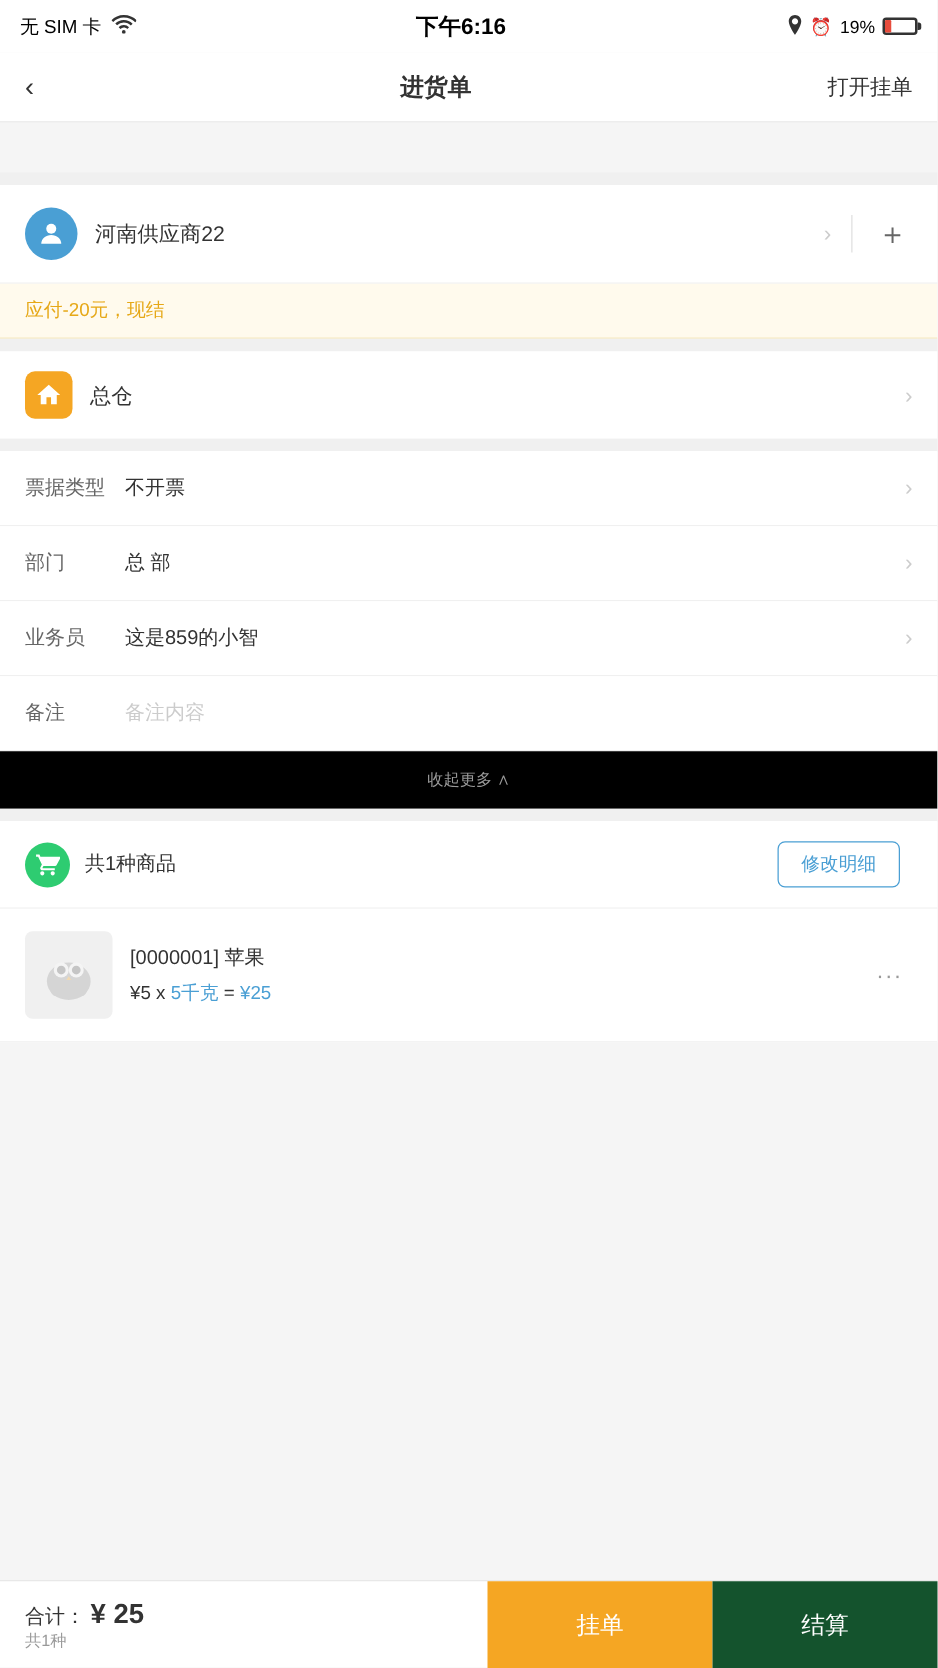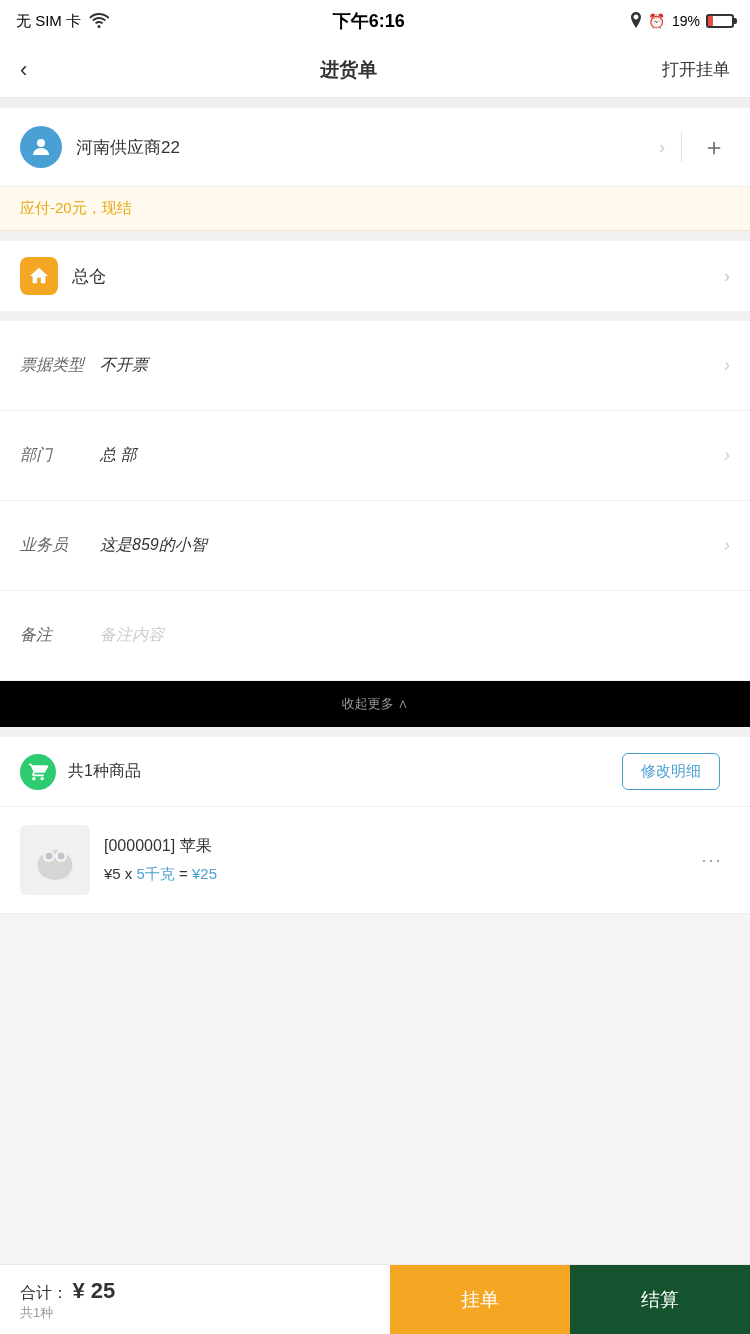--- a/index.html
+++ b/index.html
@@ -159,25 +159,24 @@
     .warehouse-name {
       flex: 1;
       font-size: 17px;
       color: #333;
     }
 
     
     .form-row {
       display: flex;
       align-items: center;
-      padding: 34px 20px;
+      padding: 4px 20px;
       background: #fff;
       border-bottom: 1px solid #f0f0f0;
       min-height: 60px;
-      font-style: italic;
     }
     .form-label {
       font-size: 16px;
       color: #666;
       width: 80px;
       flex-shrink: 0;
     }
     .form-value {
       flex: 1;
       font-size: 16px;
@@ -330,20 +329,21 @@
       display: flex;
       align-items: center;
       justify-content: center;
       font-size: 19px;
       color: #fff;
       cursor: pointer;
     }
 
     .content-area {
       padding-bottom: 70px;
+      margin-top: 40px;
     }
   </style>
 </head>
 <body>
 
 <div class="status-bar">
   <div class="status-left">
     <span>无 SIM 卡</span>
     <span>
       <svg width="20" height="16" viewBox="0 0 20 16">

